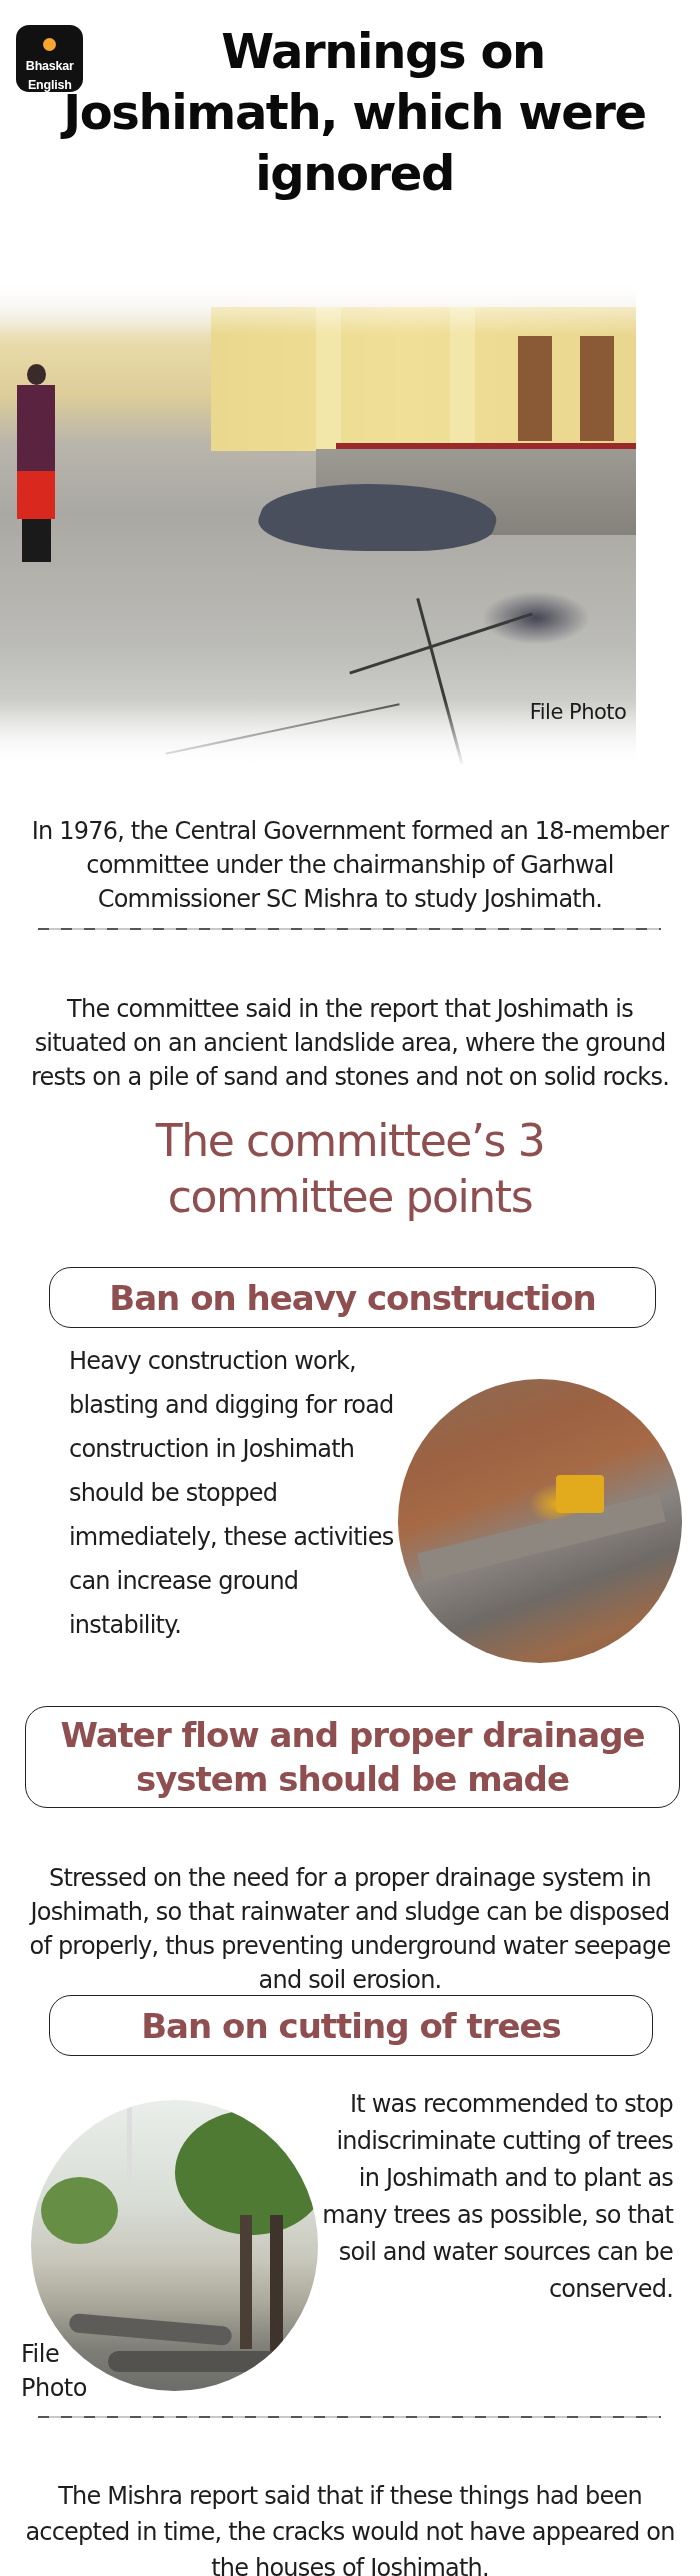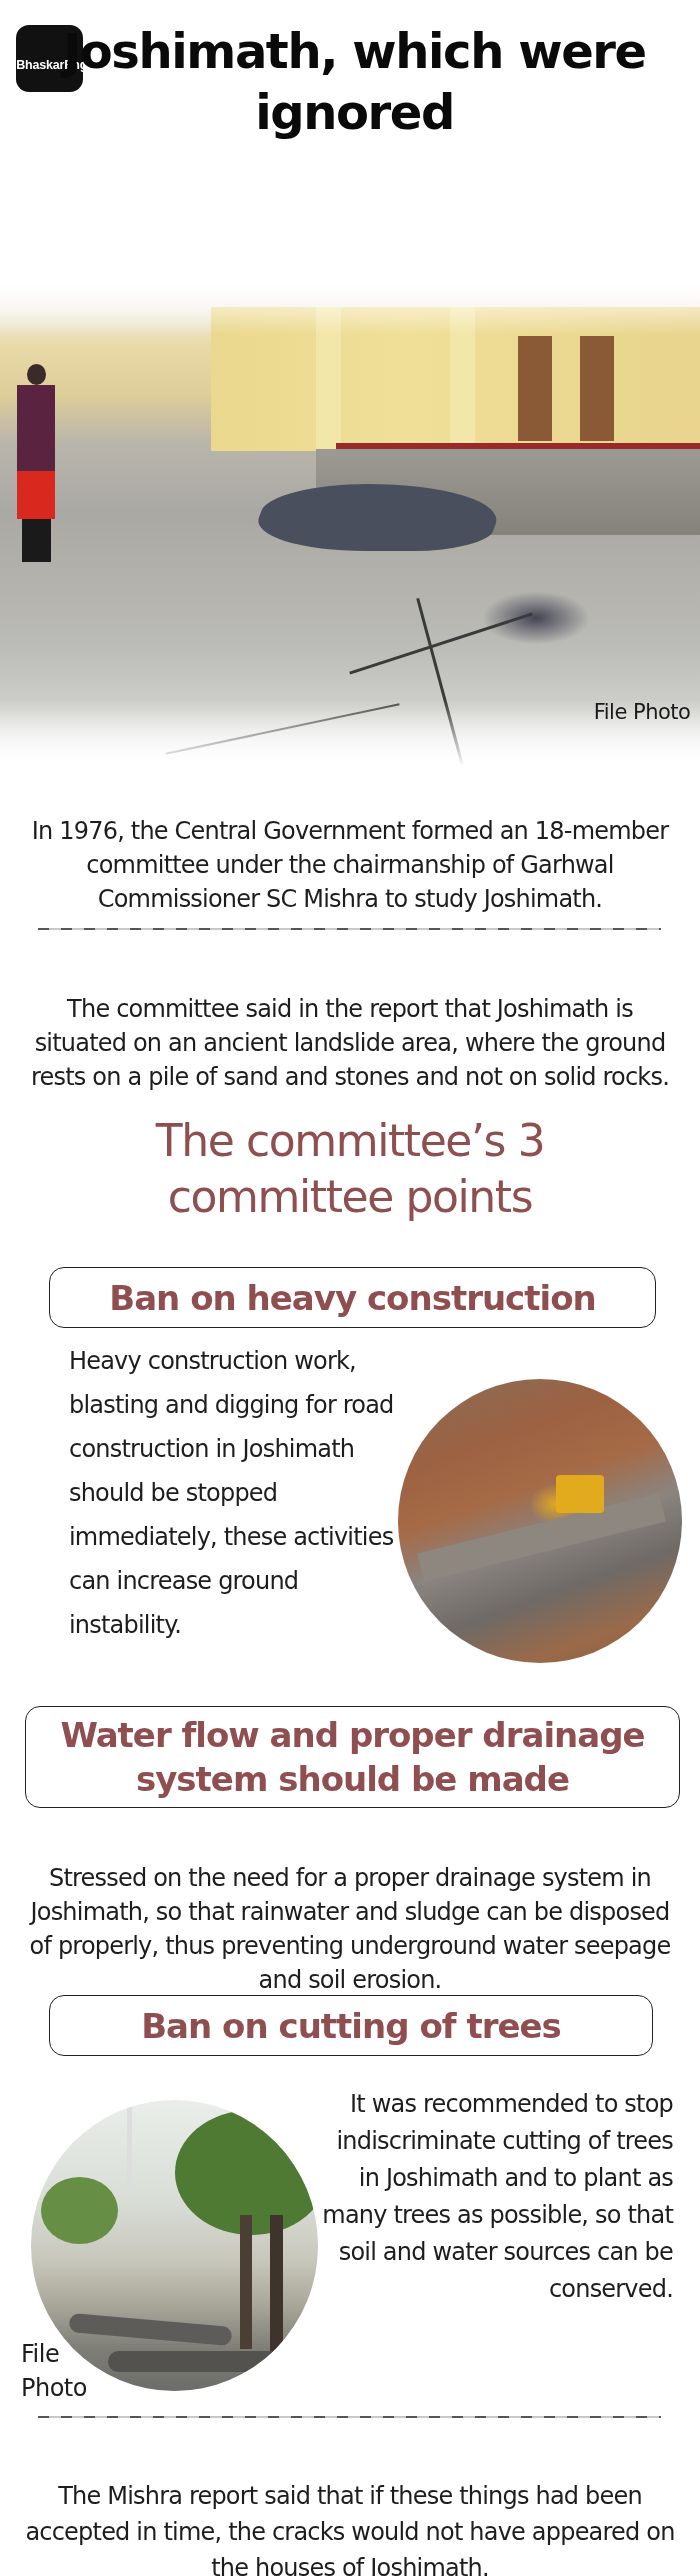--- a/index.html
+++ b/index.html
@@ -9,35 +9,35 @@
     height: 2576px;
     position: relative;
     overflow: hidden;
     font-family: "DejaVu Sans", "Liberation Sans", sans-serif;
     color: #1d1d1d;
   }
   .logo {
     position: absolute; left: 16.3px; top: 25px;
     width: 67px; height: 67px;
     background: #111; border-radius: 13px;
-    display: flex; flex-direction: row; align-items: center; justify-content: space-between;
+    display: flex; flex-direction: column; align-items: center; justify-content: space-between;
     padding-top: 12.5px;
   }
   .logo .sun { width: 13.4px; height: 13.4px; border-radius: 50%; background: #f7a530; margin-bottom: 4.8px; }
   .logo .txt { color: #fff; font-family: "Liberation Sans", sans-serif; font-weight: 700; font-size: 12.5px; line-height: 14.4px; text-align: center; letter-spacing: -0.2px; }
 
   .title {
     position: absolute; left: 29px; top: 21px; width: 651px;
     text-align: center; font-family: "DejaVu Sans", sans-serif; font-weight: 700;
     font-size: 48px; line-height: 61px; color: #0a0a0a; letter-spacing: -1.4px;
   }
   .title .l1 { display: block; padding-left: 57px; }
 
   .hero {
-    position: absolute; left: 0; top: 278px; width: 700px; height: 489px;
+    position: absolute; left: 0; top: 278px; width: 636px; height: 489px;
     overflow: hidden;
     background:
       radial-gradient(ellipse 77px 38px at 536px 340px, rgba(40,40,60,0.8), transparent 70%),
       linear-gradient(180deg, #fff 0%, #f2efe8 6%, #e8d9a8 14%, #dccd99 24%, #b9b5ab 34%, #a9a8a3 48%, #b3b2ad 62%, #bcbcb8 76%, #cfcfcb 88%, #fff 100%);
   }
   .hero .building {
     position: absolute; left: 211px; top: 29px; width: 490px; height: 144px;
     background: linear-gradient(90deg, #e9d88d 0%, #f0df97 40%, #e8d48c 100%);
   }
   .hero .building .door { position: absolute; top: 29px; width: 34px; height: 105px; background: #8a5a36; }
@@ -77,21 +77,21 @@
     position: absolute; left: 38px; width: 623px; height: 1.9px;
     background-image: linear-gradient(90deg, #555 0 11.5px, #c8c8c8 11.5px 23px);
     background-size: 23px 1.9px;
   }
   .section-title {
     position: absolute; left: 19px; width: 662px; text-align: center;
     font-family: "DejaVu Sans", sans-serif; font-weight: 400; font-size: 44px; line-height: 56px;
     color: #8f4f50; letter-spacing: -1.4px;
   }
   .pill {
-    position: absolute; border: 1.9px solid #222; border-radius: 15px; background: #fff;
+    position: absolute; border: 1.9px solid #222; border-radius: 22px; background: #fff;
     display: flex; align-items: center; justify-content: center; text-align: center;
     font-family: "DejaVu Sans", sans-serif; font-weight: 700; color: #8f4f50;
     letter-spacing: -1px;
   }
   .circle {
     position: absolute; border-radius: 50%; overflow: hidden;
   }
   .circle.construction {
     left: 398px; top: 1379px; width: 284px; height: 284px;
     background:
@@ -128,20 +128,21 @@
 </head>
 <body>
 
 <div class="logo">
   <div class="sun"></div>
   <div class="txt">Bhaskar</div>
   <div class="txt">English</div>
 </div>
 
 <h1 class="title">
+  <span class="l1">Warnings on</span>
   <span style="display:block">Joshimath, which were</span>
   <span style="display:block">ignored</span>
 </h1>
 
 <div class="hero" aria-label="Cracked road in front of a yellow building in Joshimath">
   <div class="building">
     <div class="pillar" style="left:105px"></div>
     <div class="pillar" style="left:239px"></div>
     <div class="door" style="left:307px"></div>
     <div class="door" style="left:369px"></div>

